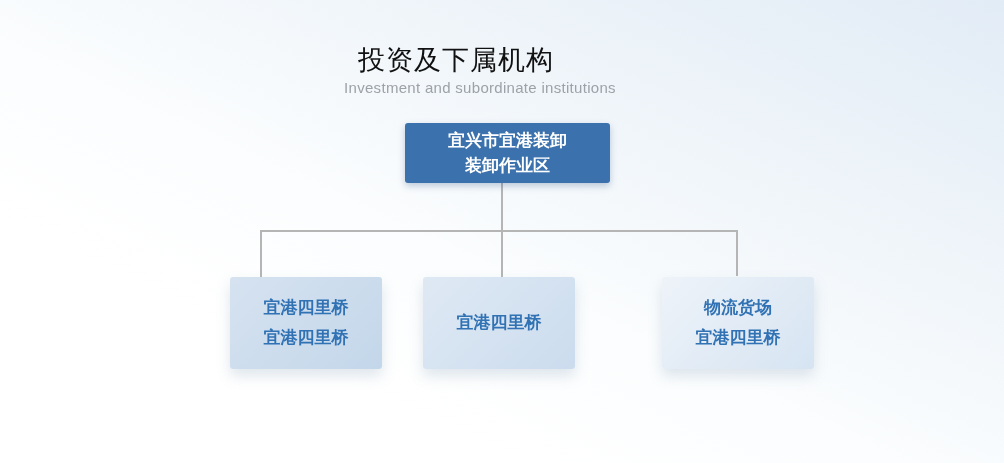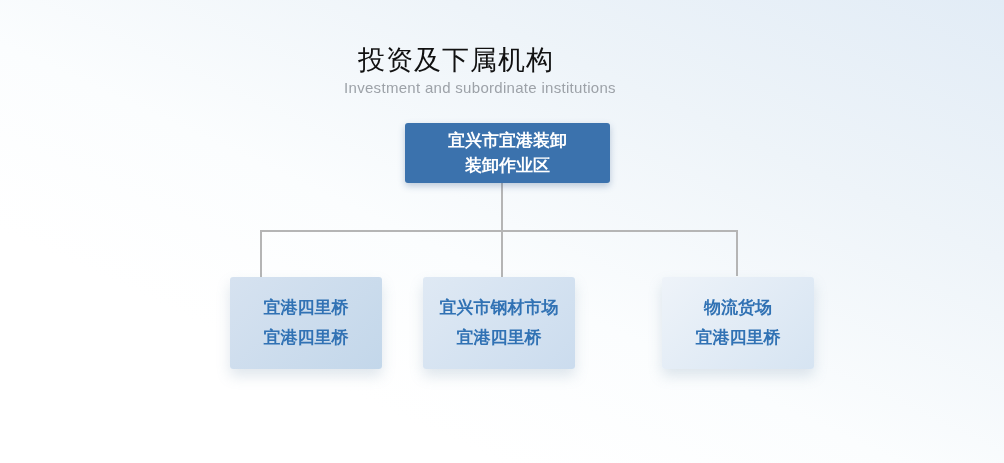--- a/index.html
+++ b/index.html
@@ -109,21 +109,20 @@
     <span>宜兴市宜港装卸</span>
     <span>装卸作业区</span>
   </div>
 
   <div class="org-box child-box child-box-0" style="background: linear-gradient(135deg, rgb(214, 226, 240) 0%, rgb(195, 215, 234) 100%);">
     <span>宜港四里桥</span>
     <span>宜港四里桥</span>
   </div>
 
   <div class="org-box child-box child-box-1" style="background: linear-gradient(135deg, rgb(223, 233, 244) 0%, rgb(203, 220, 238) 100%);">
-    <span>宜兴市钢材市场</span>
     <span>宜港四里桥</span>
   </div>
 
   <div class="org-box child-box child-box-2" style="background: linear-gradient(135deg, rgb(238, 243, 249) 0%, rgb(214, 228, 242) 100%);">
     <span>物流货场</span>
     <span>宜港四里桥</span>
   </div>
 
 </div>
 

